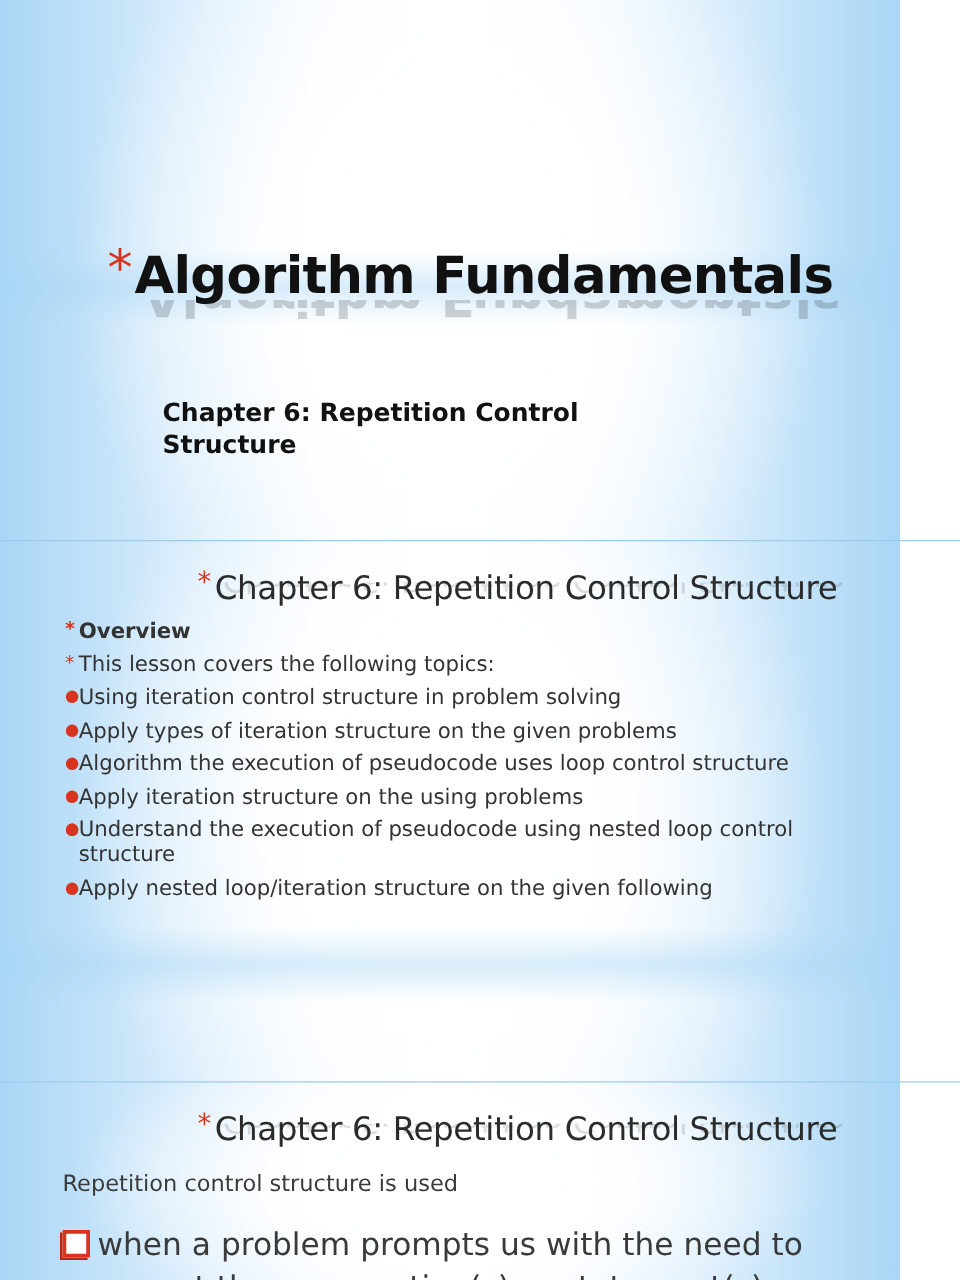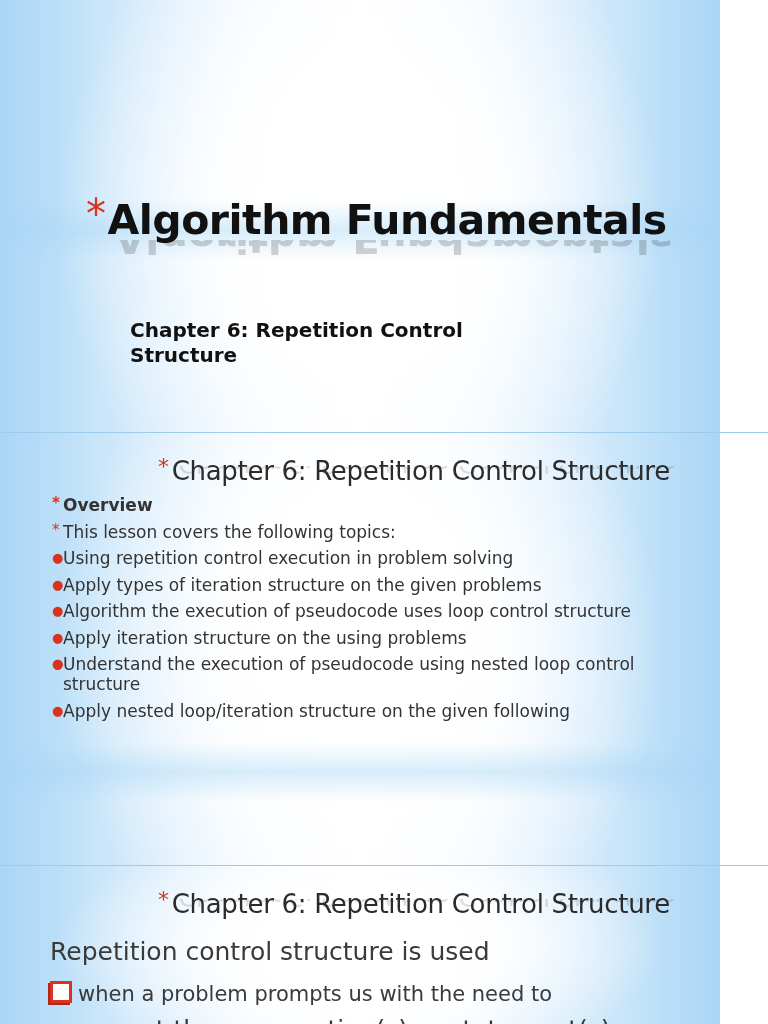--- a/index.html
+++ b/index.html
@@ -50,22 +50,22 @@
       position: absolute; left: 178px; top: 34px; z-index: 1;
       font-size: 26px; color: #2b2b2b; white-space: nowrap; letter-spacing: -0.3px;
       transform: scaleY(-1); opacity: 0.15; height: 12px; overflow: hidden;
     }
     .bullets { position: absolute; left: 52px; top: 63px; z-index: 2; width: 700px; list-style: none; margin: 0; padding: 0; }
     .bullets li { font-size: 17px; color: #333; line-height: 20px; margin-bottom: 6.5px; position: relative; padding-left: 11px; }
     .bullets li .mk { position: absolute; left: 0; top: 0; color: #d8331f; }
     .bullets li .mk.asterisk { font-size: 15px; top: -2px; }
     .bullets li .mk.dot { font-size: 13px; top: 0; }
     .bullets li.bold { font-weight: bold; }
-    .body-text { position: absolute; left: 50px; top: 72px; z-index: 2; font-size: 25px; color: #3a3a3a; white-space: nowrap; }
-    .box-item { position: absolute; left: 50px; top: 116px; z-index: 2; font-size: 21px; color: #3a3a3a; white-space: nowrap; text-align: center; }
+    .body-text { position: absolute; left: 50px; top: 72px; z-index: 2; font-size: 18px; color: #3a3a3a; white-space: nowrap; }
+    .box-item { position: absolute; left: 50px; top: 116px; z-index: 2; font-size: 25px; color: #3a3a3a; white-space: nowrap; text-align: center; }
     .box-icon {
       display: inline-block; width: 22px; height: 22px; border: 3px solid #d8331f; box-sizing: border-box;
       box-shadow: -2px 2px 0 #b02818; vertical-align: -2px; margin-right: 6px; background: #fff;
     }
     .box-item-2 { position: absolute; left: 84px; top: 150px; z-index: 2; font-size: 25px; color: #3a3a3a; white-space: nowrap; }
   </style>
 </head>
 <body>
 
 <section id="slide-1" class="slide">
@@ -75,21 +75,21 @@
 </section>
 
 <div class="sep" style="top:432px"></div>
 
 <section id="slide-2" class="slide">
   <div class="sec-title"><span class="star">*</span><span>Chapter 6: Repetition Control Structure</span></div>
   <div class="sec-reflect">Chapter 6: Repetition Control Structure</div>
   <ul class="bullets">
     <li class="bold"><span class="mk asterisk">*</span><span>Overview</span></li>
     <li><span class="mk asterisk">*</span><span>This lesson covers the following topics:</span></li>
-    <li><span class="mk dot">●</span><span>Using repetition control execution in problem solving</span></li>
+    <li><span class="mk dot">●</span><span>Using iteration control structure in problem solving</span></li>
     <li><span class="mk dot">●</span><span>Apply types of iteration structure on the given problems</span></li>
     <li><span class="mk dot">●</span><span>Algorithm the execution of pseudocode uses loop control structure</span></li>
     <li><span class="mk dot">●</span><span>Apply iteration structure on the using problems</span></li>
     <li><span class="mk dot">●</span></li>
     <li style="width:620px"><span class="mk dot">●</span><span>Understand the execution of pseudocode using nested loop control structure</span></li>
     <li><span class="mk dot">●</span><span>Apply nested loop/iteration structure on the given following</span></li>
   </ul>
 </section>
 
 <div class="sep" style="top:865px"></div>

